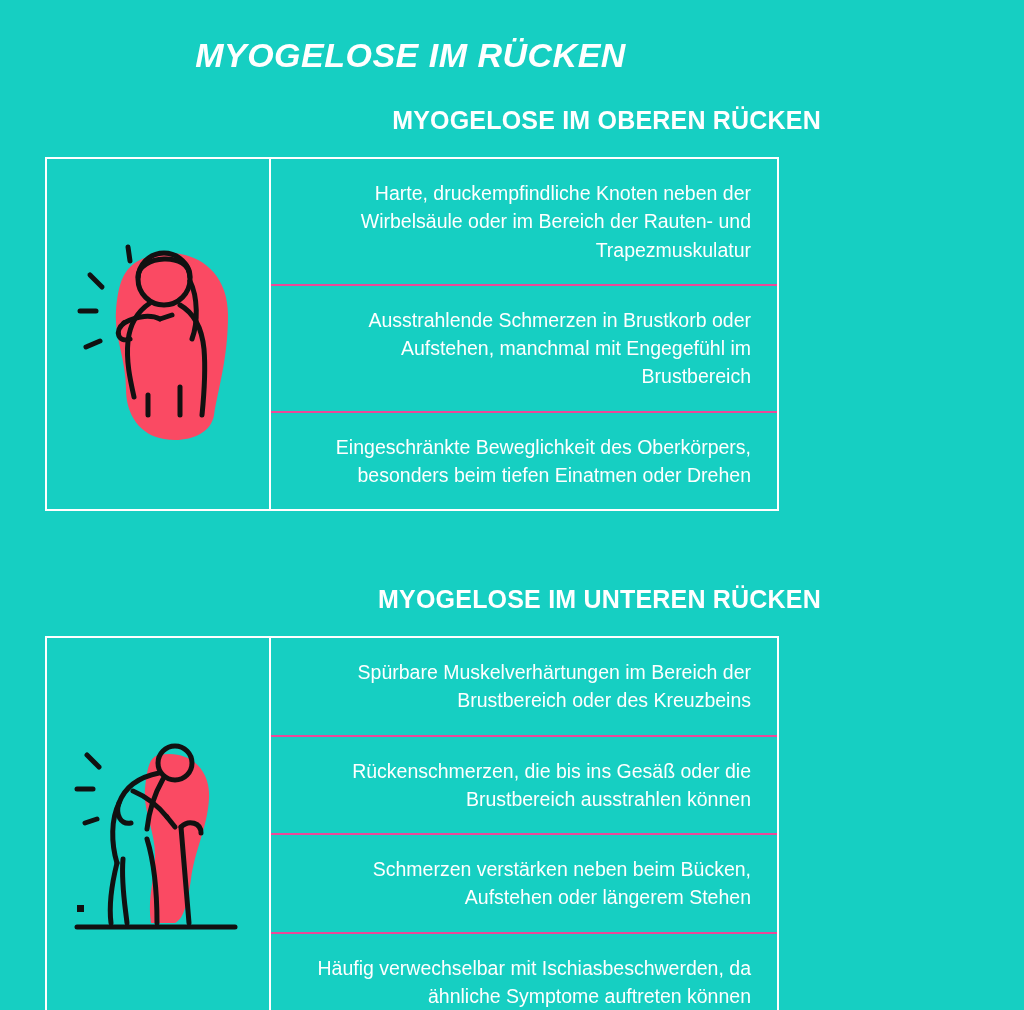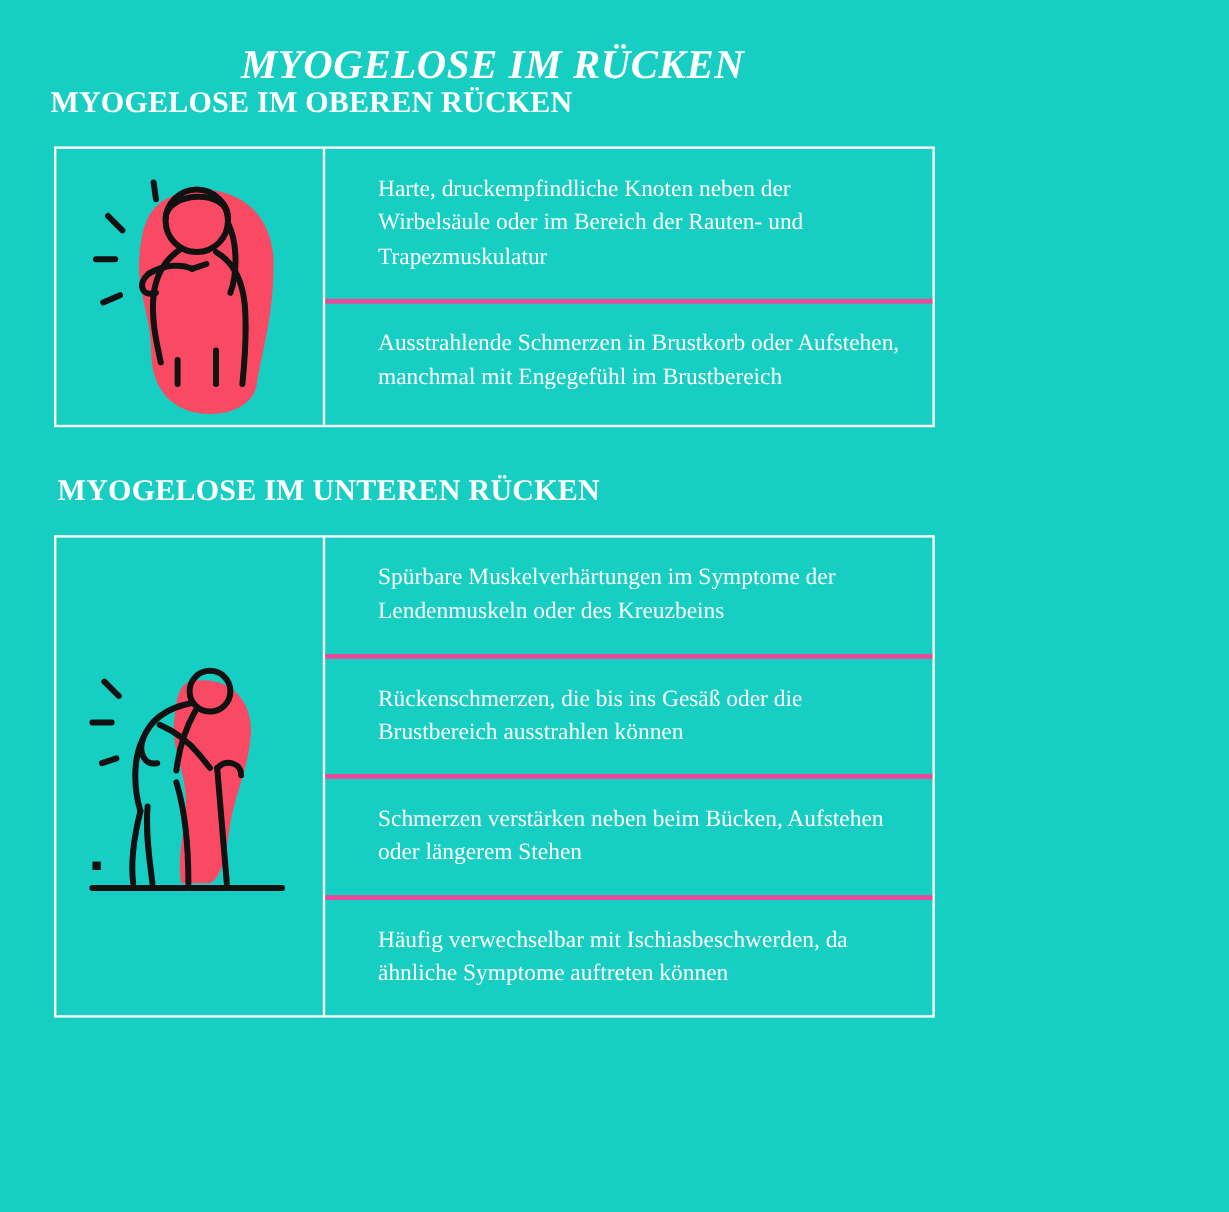--- a/index.html
+++ b/index.html
@@ -12,32 +12,33 @@
     background: #16cfc2;
     font-family: "Liberation Sans", sans-serif;
     color: #ffffff;
     overflow: hidden;
   }
   .page {
     position: relative;
     width: 821px;
     height: 1010px;
     box-sizing: border-box;
-    font-family: Liberation Serif, serif;
   }
   .main-title {
     text-align: center;
     font-size: 34px;
     font-weight: bold;
     font-style: italic;
     letter-spacing: 0.5px;
     padding-top: 38px;
     line-height: 1;
   }
   .section {
+    margin-top: 34px;
+    text-align: right;
   }
   .section-title {
     font-size: 25px;
     font-weight: bold;
     letter-spacing: 0.2px;
     padding-left: 42px;
     margin-bottom: 22px;
   }
   .section-title.indent-more {
     padding-left: 48px;
@@ -56,21 +57,21 @@
     align-items: center;
     justify-content: center;
     box-sizing: border-box;
   }
   .items-cell {
     flex: 1 1 auto;
     display: flex;
     flex-direction: column;
   }
   .item {
-    border-bottom: 4px solid #ec4899;
+    border-bottom: 2px solid #ec4899;
     padding: 20px 26px 20px 44px;
     font-size: 19.5px;
     line-height: 1.45;
     box-sizing: border-box;
     display: flex;
     align-items: center;
     min-height: 94px;
   }
   .items-cell .item:last-child {
     border-bottom: none;
@@ -126,20 +127,21 @@
 
               <line x1="112" y1="168" x2="112" y2="196"></line>
               <line x1="80" y1="176" x2="80" y2="196"></line>
             </g>
           </svg>
         </span>
       </div>
       <div class="items-cell">
         <div class="item">Harte, druckempfindliche Knoten neben der Wirbelsäule oder im Bereich der Rauten- und Trapezmuskulatur</div>
         <div class="item">Ausstrahlende Schmerzen in Brustkorb oder Aufstehen, manchmal mit Engegefühl im Brustbereich</div>
+        <div class="item">Eingeschränkte Beweglichkeit des Oberkörpers, besonders beim tiefen Einatmen oder Drehen</div>
       </div>
     </div>
   </div>
 
   <div class="spacer"></div>
 
   <div class="section">
     <div class="section-title indent-more">MYOGELOSE IM UNTEREN RÜCKEN</div>
 
     <div class="panel panel-lower">
@@ -171,21 +173,21 @@
 
               <line x1="118" y1="108" x2="126" y2="204"></line>
               <path d="M118 108 C126 100 138 104 138 114"></path>
 
               <line x1="14" y1="208" x2="172" y2="208"></line>
             </g>
           </svg>
         </span>
       </div>
       <div class="items-cell">
-        <div class="item">Spürbare Muskelverhärtungen im Symptome der Lendenmuskeln oder des Kreuzbeins</div>
+        <div class="item">Spürbare Muskelverhärtungen im Bereich der Brustbereich oder des Kreuzbeins</div>
         <div class="item">Rückenschmerzen, die bis ins Gesäß oder die Brustbereich ausstrahlen können</div>
         <div class="item">Schmerzen verstärken neben beim Bücken, Aufstehen oder längerem Stehen</div>
         <div class="item">Häufig verwechselbar mit Ischiasbeschwerden, da ähnliche Symptome auftreten können</div>
       </div>
     </div>
   </div>
 
 </div>
 
 </body></html>

